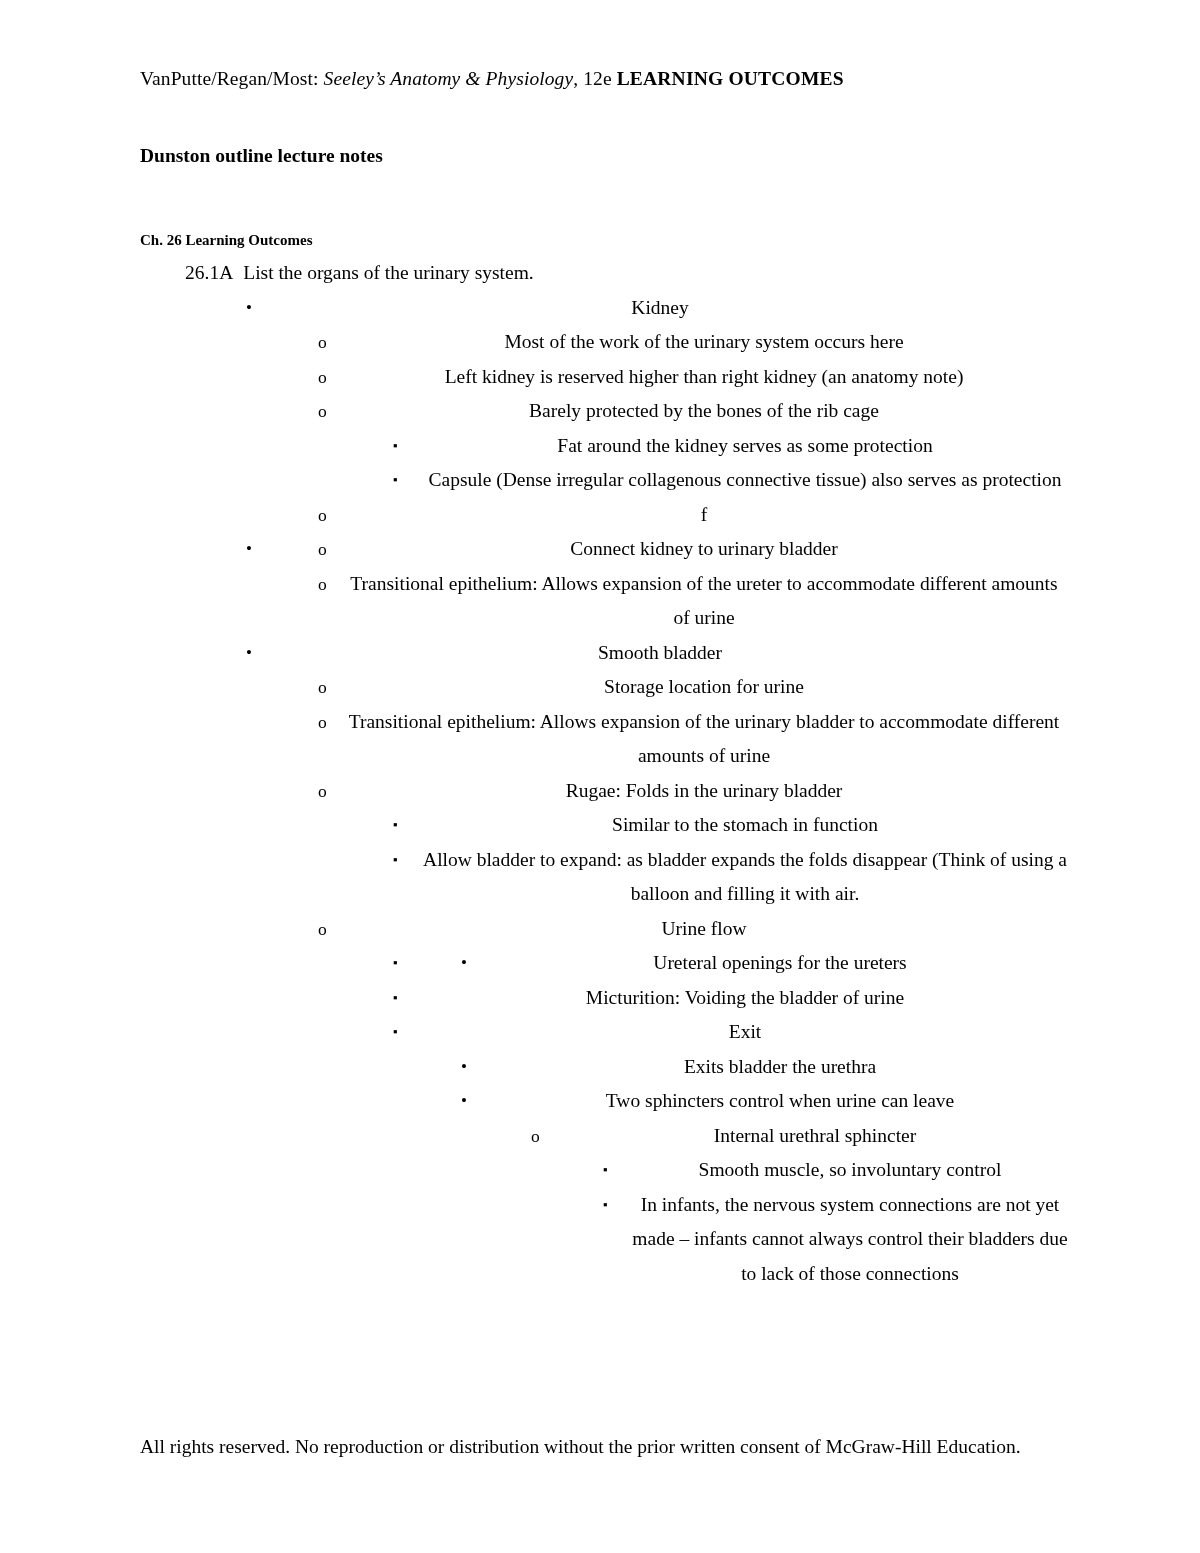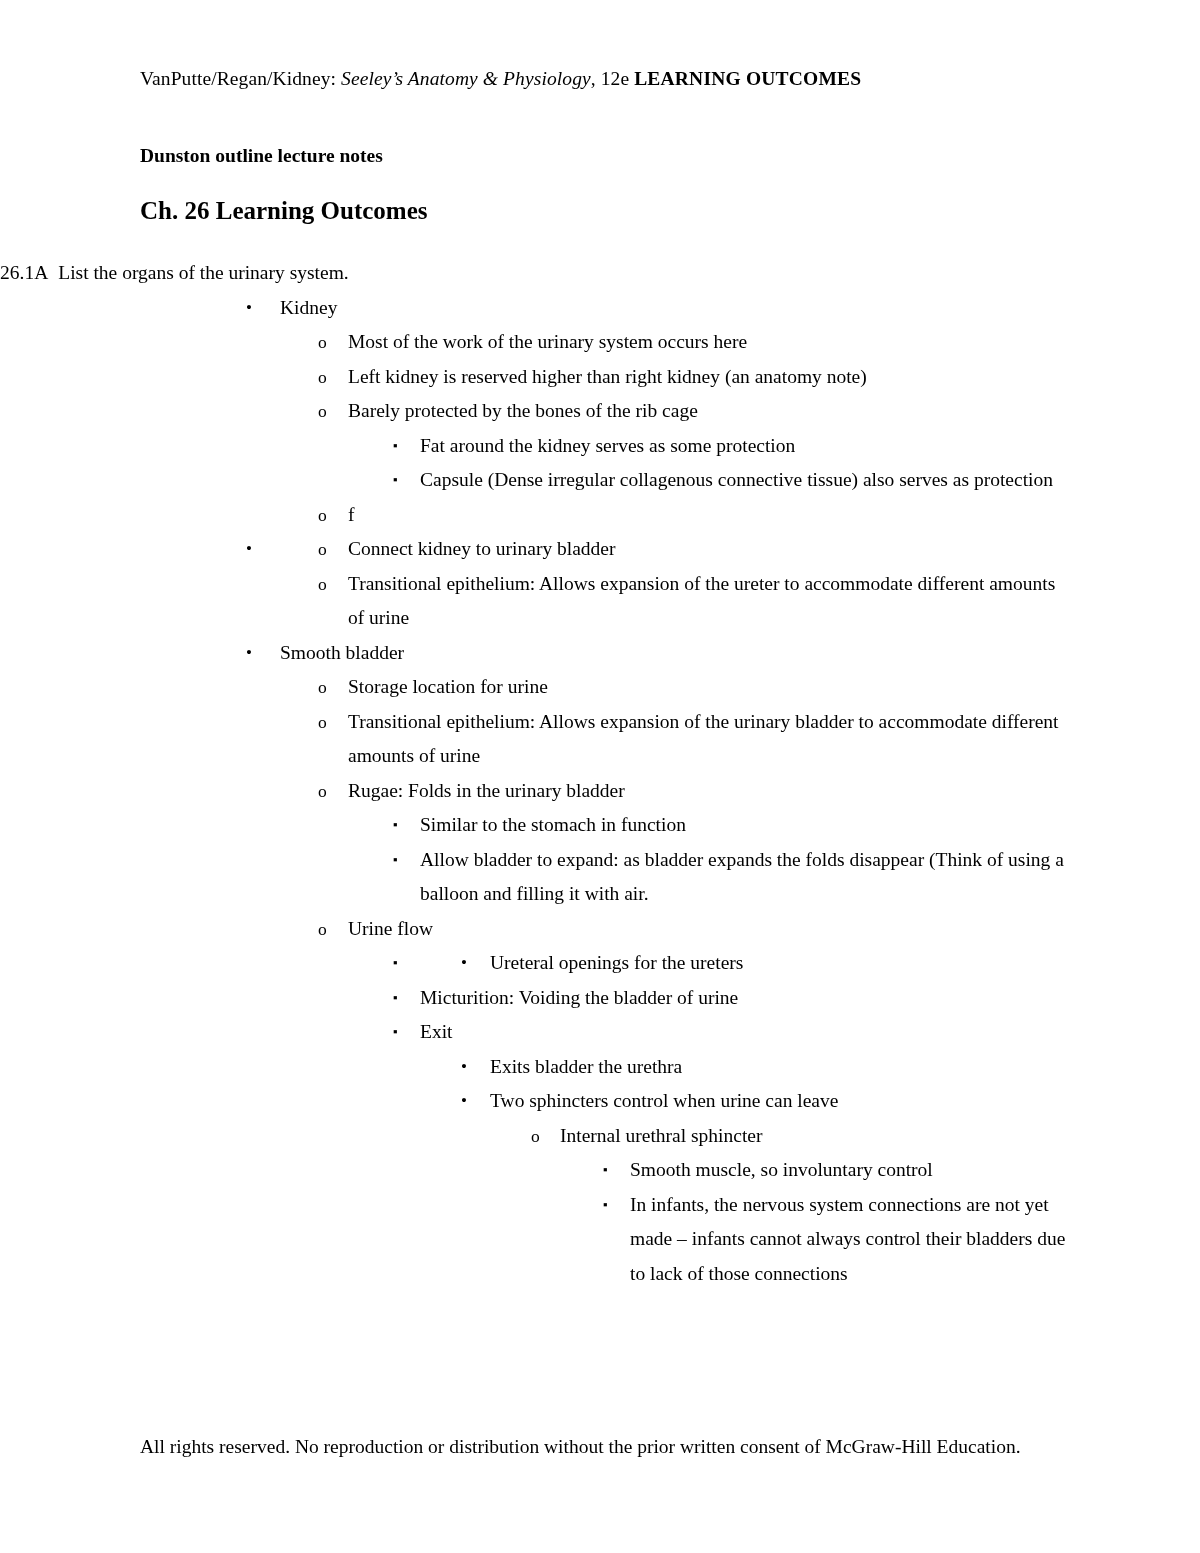--- a/index.html
+++ b/index.html
@@ -45,37 +45,38 @@
     left: 140px;
     top: 143px;
     font-size: 19.5px;
     font-weight: bold;
     line-height: 26px;
     white-space: nowrap;
   }
   .chapter-heading {
     position: absolute;
     left: 140px;
-    top: 198px;
-    font-size: 25px;
+    top: 227px;
+    font-size: 15px;
     font-weight: bold;
     line-height: 26px;
     white-space: nowrap;
   }
 
   
   .outline {
     position: absolute;
     left: 0;
     top: 256px;
     width: 1200px;
   }
 
   
   .outcome-line {
+    padding-left: 185px;
     font-size: 19.5px;
     line-height: 34.5px;
   }
   .outcome-line .num { margin-right: 10px; }
 
   
   .b {
     position: relative;
     font-size: 19.5px;
     line-height: 34.5px;
@@ -83,20 +84,21 @@
   }
   .b > .marker {
     position: absolute;
     display: block;
     text-align: left;
     font-size: 19.5px;
     line-height: 34.5px;
   }
   .b > .txt {
     display: block;
+    text-align: center;
   }
 
   
   .lvl1 { padding-left: 280px; padding-right: 160px; }
   .lvl1 > .marker { left: 246px; font-size: 17px; }
 
   
   .lvl2 { padding-left: 348px; padding-right: 140px; }
   .lvl2 > .marker { left: 318px; font-size: 17.5px; }
 
@@ -126,21 +128,21 @@
     line-height: 26px;
     white-space: nowrap;
   }
 </style>
 </head>
 <body>
 
 <div class="page">
 
   <div class="doc-header">
-    <span>VanPutte/Regan/Kidney:</span><span> </span><span class="italic">Seeley’s Anatomy &amp; Physiology</span><span>, 12e</span><span> </span><span class="bold">LEARNING OUTCOMES</span>
+    <span>VanPutte/Regan/Most:</span><span> </span><span class="italic">Seeley’s Anatomy &amp; Physiology</span><span>, 12e</span><span> </span><span class="bold">LEARNING OUTCOMES</span>
   </div>
 
   <div class="subtitle">Dunston outline lecture notes</div>
 
   <div class="chapter-heading">Ch. 26  Learning Outcomes</div>
 
   <div class="outline">
     <div class="outcome-line">
       <span class="num">26.1A</span><span>List the organs of the urinary system.</span>
     </div>

